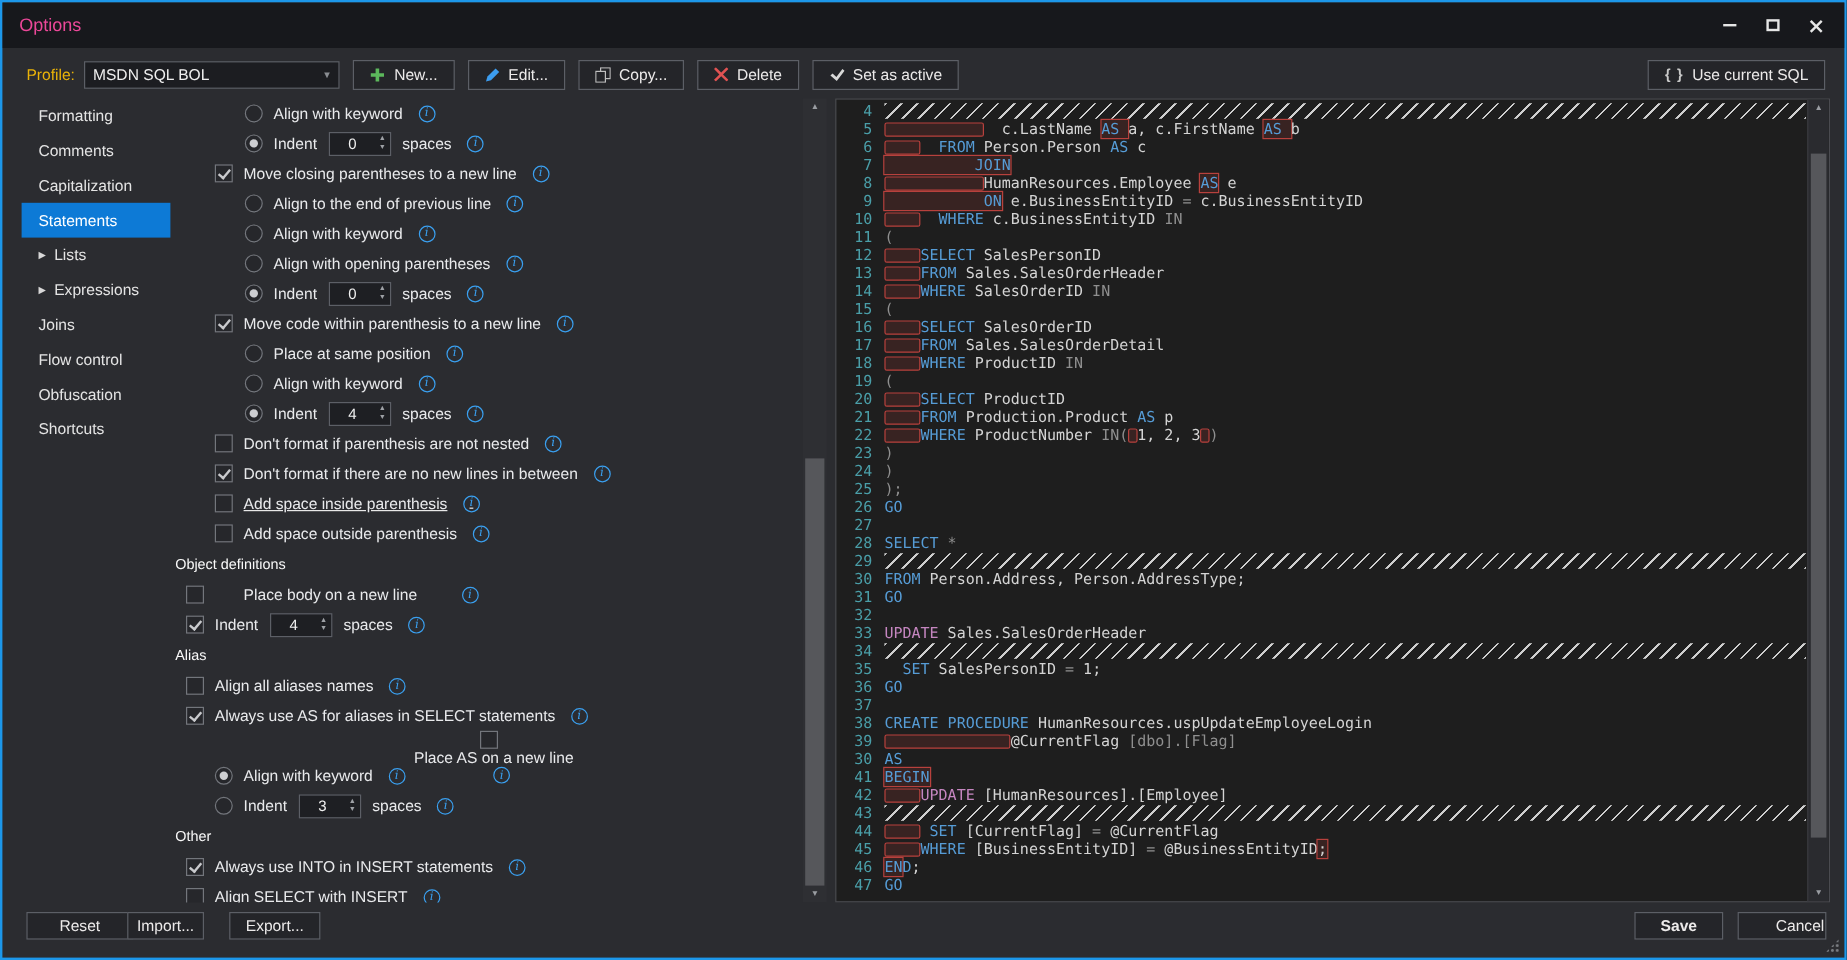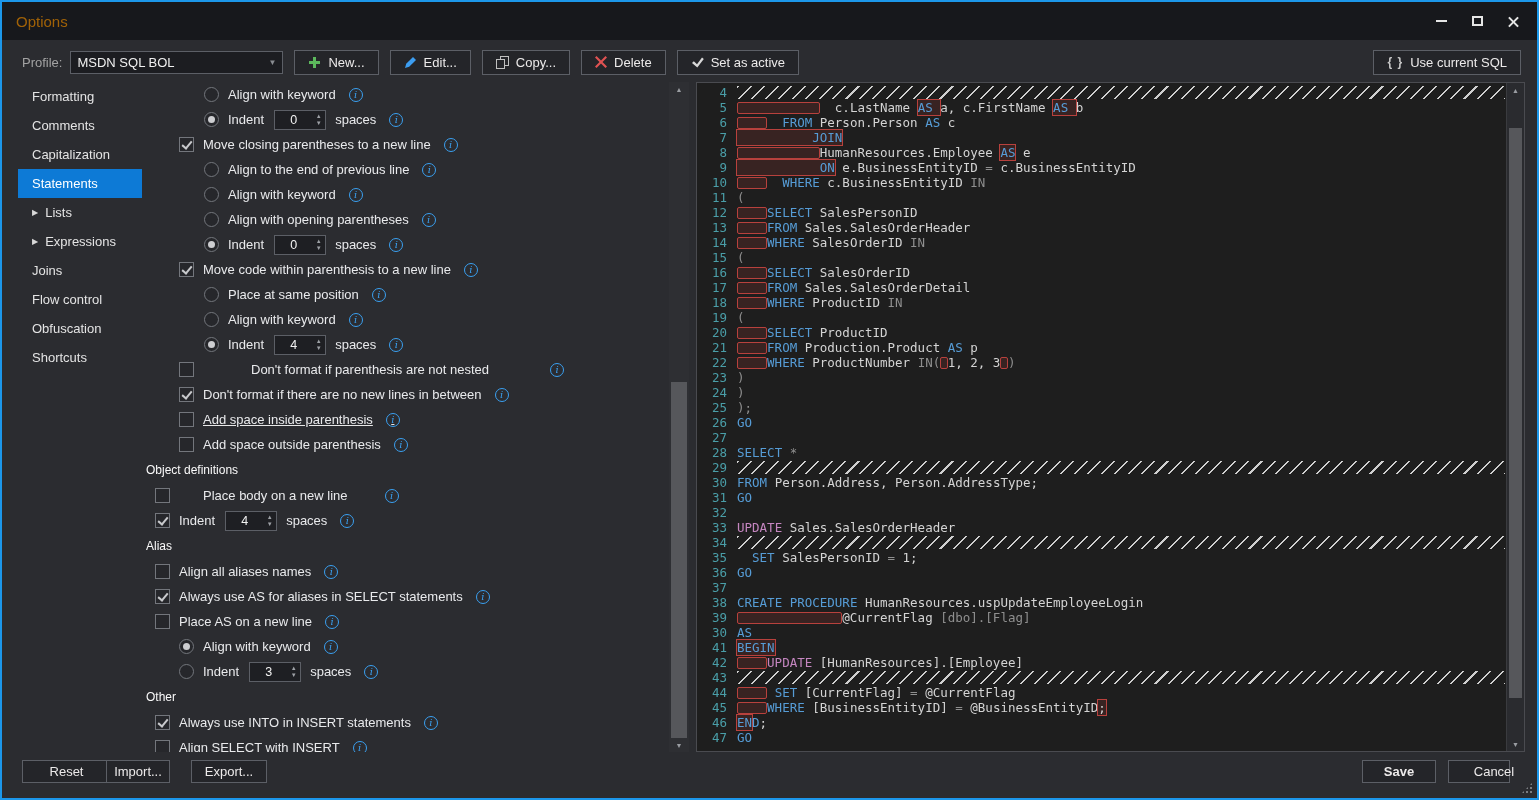--- a/index.html
+++ b/index.html
@@ -7,32 +7,32 @@
   .window {
     position:relative; width:1539px; height:800px;
     border:2px solid var(--window_border,#1c97ea);
     background:#2b2c30;
     font-family:"Liberation Sans", sans-serif;
     overflow:hidden;
     color:#e8e8e8;
   }
   
   .titlebar { position:absolute; left:0; top:0; right:0; height:38px; background:#17181c; display:flex; align-items:center; padding-left:14px; }
-  .title { font-size:15px; color:#a16207; }
+  .title { font-size:15px; color:#ec4899; }
   .win-controls { position:absolute; right:6px; top:0; height:38px; display:flex; }
   .win-btn { width:36px; height:38px; display:flex; align-items:center; justify-content:center; position:relative; cursor:default; }
   .g-min { width:11px; height:2px; background:#e6e6e6; }
   .g-max { width:11px; height:10px; border:2px solid #e6e6e6; }
   .g-close { width:13px; height:13px; position:relative; }
   .g-close::before,.g-close::after { content:""; position:absolute; left:0; top:6px; width:13px; height:2px; background:#e6e6e6; }
   .g-close::before { transform:rotate(45deg); }
   .g-close::after { transform:rotate(-45deg); }
   
   .toolbar { position:absolute; left:0; top:38px; right:0; height:44px; display:flex; align-items:center; padding:0 16px 0 20px; }
-  .profile-label { font-size:13px; color:#a3a3a3; margin-right:8px; }
+  .profile-label { font-size:13px; color:#eab308; margin-right:8px; }
   .combo { width:213px; height:23px; background:#1c1d21; border:1px solid #5c5f66; display:flex; align-items:center; padding:0 6px; font-size:13px; color:#f0f0f0; }
   .combo .val { flex:1; }
   .combo .arr { font-size:8px; color:#8a8d92; }
   .tb-btn { height:25px; margin-left:11px; background:#242529; border:1px solid #5c5f66; color:#eceaea; font-size:13px; display:inline-flex; align-items:center; padding:0 13px; gap:7px; font-family:inherit; cursor:default; }
   .tb-btn svg { flex:none; }
   .spacer { flex:1; }
   .braces { color:#c8c8c8; font-weight:bold; letter-spacing:1px; font-size:12px; }
   
   .sidebar { position:absolute; left:16px; top:80px; width:124px; }
   .side-item { height:29px; display:flex; align-items:center; padding-left:14px; font-size:13px; color:#e4e4e4; cursor:default; }
@@ -253,21 +253,21 @@
         <span class="spinner">
           <span class="spin-val">4</span>
           <span class="spin-arrows">
             <span>▲</span>
             <span>▼</span>
           </span>
         </span>
         <span class="opt-suffix">spaces</span>
         <span class="info">i</span>
       </div>
-      <div class="opt-row" style="padding-left: 37px; gap: 48px;">
+      <div class="opt-row" style="padding-left: 37px;">
         <span class="cb"></span>
         <span class="opt-label">Don't format if parenthesis are not nested</span>
         <span class="info">i</span>
       </div>
       <div class="opt-row" style="padding-left: 37px;">
         <span class="cb on"></span>
         <span class="opt-label">Don't format if there are no new lines in between</span>
         <span class="info">i</span>
       </div>
       <div class="opt-row" style="padding-left: 37px; text-decoration: underline;">
@@ -303,21 +303,21 @@
       <div class="opt-row" style="padding-left: 13px;">
         <span class="cb"></span>
         <span class="opt-label">Align all aliases names</span>
         <span class="info">i</span>
       </div>
       <div class="opt-row" style="padding-left: 13px;">
         <span class="cb on"></span>
         <span class="opt-label">Always use AS for aliases in SELECT statements</span>
         <span class="info">i</span>
       </div>
-      <div class="opt-row" style="padding-left: 13px;">
+      <div class="opt-row" style="padding-left: 13px; flex-direction: column;">
         <span class="cb"></span>
         <span class="opt-label">Place AS on a new line</span>
         <span class="info">i</span>
       </div>
       <div class="opt-row" style="padding-left: 37px;">
         <span class="rd on"></span>
         <span class="opt-label">Align with keyword</span>
         <span class="info">i</span>
       </div>
       <div class="opt-row" style="padding-left: 37px;">
@@ -697,18 +697,18 @@
     </button>
   <button class="ft-btn" style="left:104px; top:758px; width:64px;">
       <span>Import...</span>
     </button>
   <button class="ft-btn" style="left:189px; top:758px; width:76px;">
       <span>Export...</span>
     </button>
   <button class="ft-btn" style="left:1360px; top:758px; width:74px;font-weight:bold;">
       <span>Save</span>
     </button>
-  <button class="ft-btn" style="left:1446px; top:758px; width:62px;padding-left:36px;">
+  <button class="ft-btn" style="left:1446px; top:758px; width:74px;padding-left:36px;">
       <span>Cancel</span>
     </button>
 
   <span class="grip"></span>
 </div>
 
 </body></html>

